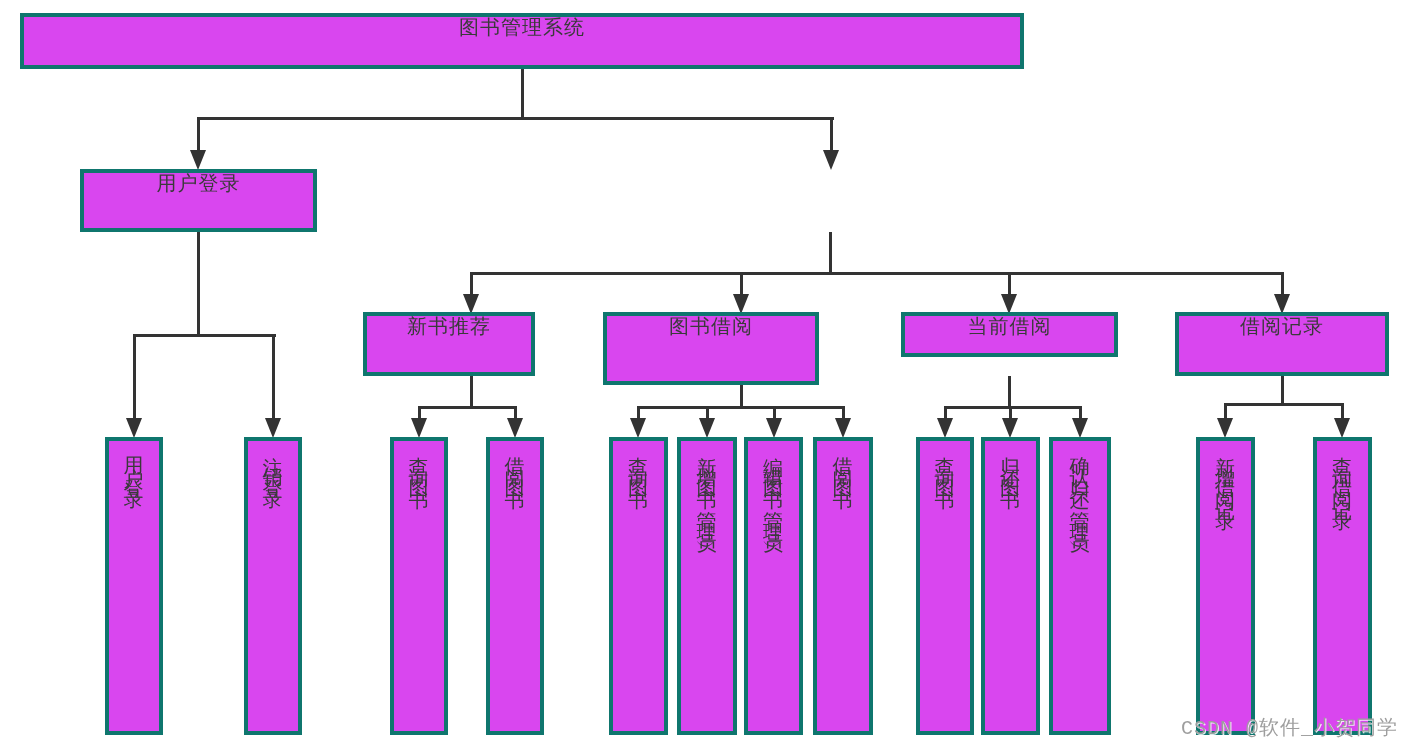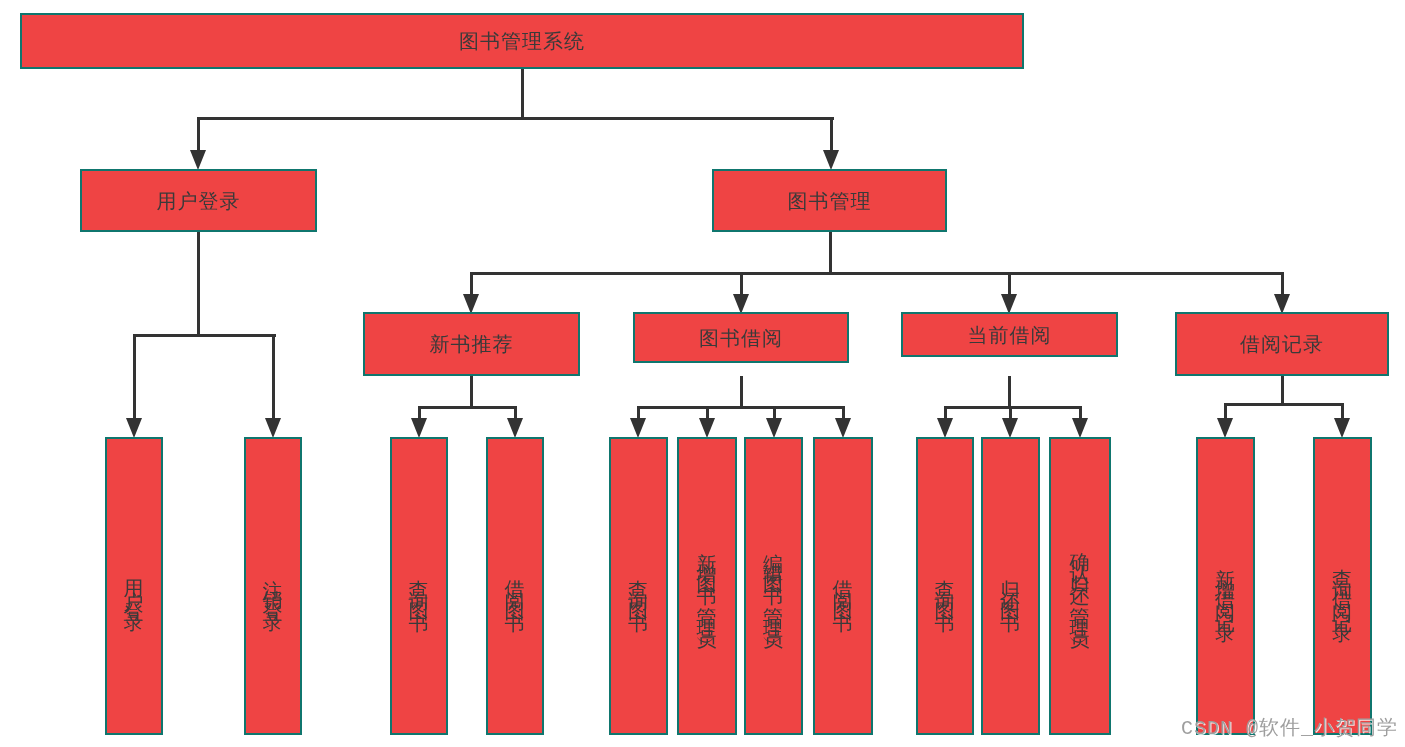--- a/index.html
+++ b/index.html
@@ -6,24 +6,23 @@
   #stage{
     position:relative;
     width:1405px;height:747px;
     background:#ffffff;
     font-family:"Liberation Sans", sans-serif;
     overflow:hidden;
   }
   .node{
     position:absolute;
     box-sizing:border-box;
-    background:#ef4444;
-    border:2px solid #0f766e;
+    background:#d946ef;
+    border:4px solid #0f766e;
     display:flex;
-    align-items:center;
     justify-content:center;
   }
   .node .label{
     color:#3a3a3a;
     font-size:20px;
     line-height:1;
     white-space:nowrap;
   }
   .node.h .label{ letter-spacing:1px; }
   .node.v .label{
@@ -111,27 +110,24 @@
     <div class="line" style="left: 1224px; top: 403px; width: 3px; height: 17px;"></div>
     <div class="arrow-head" style="left: 1217px; top: 418px;"></div>
     <div class="line" style="left: 1341px; top: 403px; width: 3px; height: 17px;"></div>
     <div class="arrow-head" style="left: 1334px; top: 418px;"></div>
     <div class="node h" style="left: 20px; top: 13px; width: 1004px; height: 56px;">
       <span class="label">图书管理系统</span>
     </div>
     <div class="node h" style="left: 80px; top: 169px; width: 237px; height: 63px;">
       <span class="label">用户登录</span>
     </div>
-    <div class="node h" style="left: 712px; top: 169px; width: 235px; height: 63px;">
-      <span class="label">图书管理</span>
-    </div>
-    <div class="node h" style="left: 363px; top: 312px; width: 217px; height: 64px;">
+    <div class="node h" style="left: 363px; top: 312px; width: 172px; height: 64px;">
       <span class="label">新书推荐</span>
     </div>
-    <div class="node h" style="left: 633px; top: 312px; width: 216px; height: 51px;">
+    <div class="node h" style="left: 603px; top: 312px; width: 216px; height: 73px;">
       <span class="label">图书借阅</span>
     </div>
     <div class="node h" style="left: 901px; top: 312px; width: 217px; height: 45px;">
       <span class="label">当前借阅</span>
     </div>
     <div class="node h" style="left: 1175px; top: 312px; width: 214px; height: 64px;">
       <span class="label">借阅记录</span>
     </div>
     <div class="node v" style="left: 105px; top: 437px; width: 58px; height: 298px;">
       <span class="label">用户登录</span>

